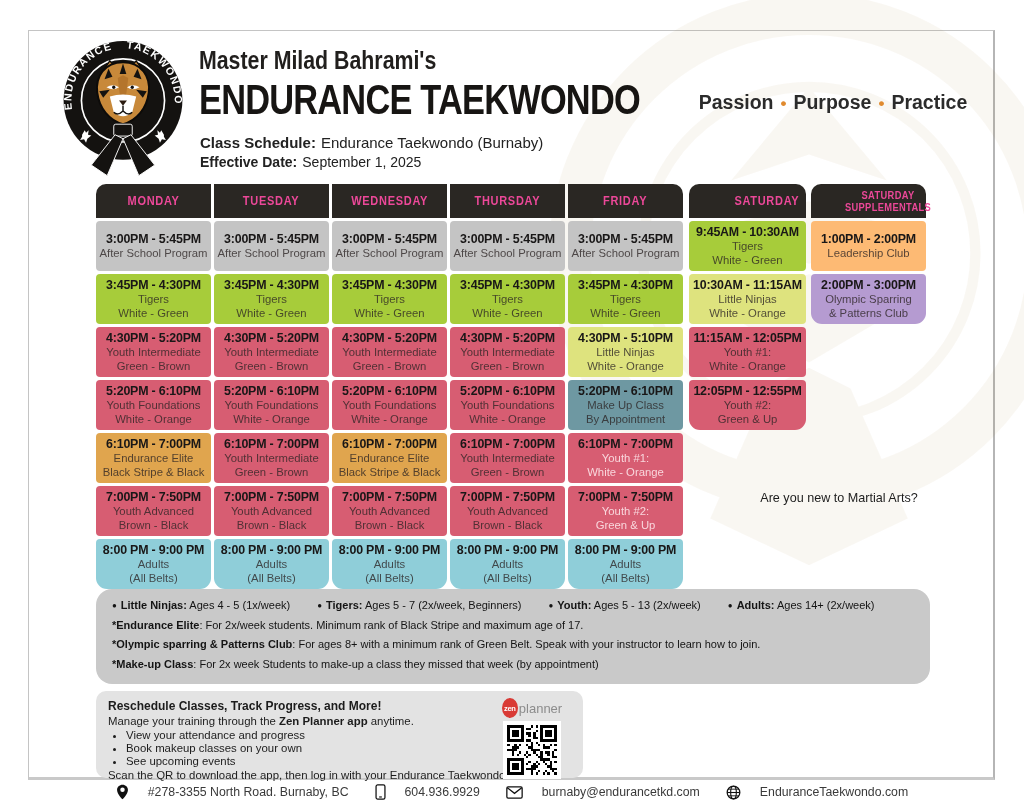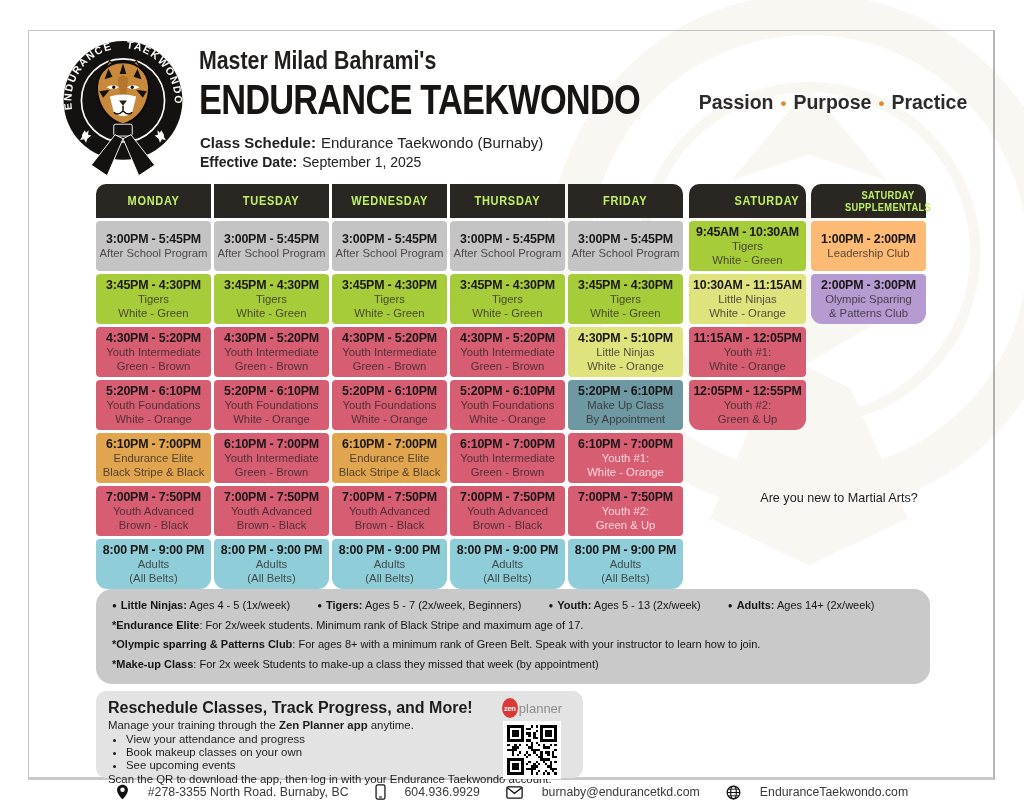--- a/index.html
+++ b/index.html
@@ -20,21 +20,21 @@
   .schedline b,.effline b{margin-right:5px;}
   .tagline{position:absolute;left:630px;top:60px;width:348px;text-align:center;font-size:19.5px;
     font-weight:bold;color:#2b2b2b;white-space:nowrap;}
   .tagline .dot{color:#e08a2e;margin:0 7px;font-size:17px;}
   
   .sched{position:absolute;left:67px;top:153px;display:flex;gap:3px;align-items:flex-start;}
   .col{display:flex;flex-direction:column;}
   .col.weekday{width:115px;}
   .col.sat{width:117px;margin-left:3px;}
   .col.supp{width:115px;margin-left:2px;}
-  .day-head{height:34px;background:#2a2723;color:#bef264;display:flex;align-items:center;justify-content:center;}
+  .day-head{height:34px;background:#2a2723;color:#ec4899;display:flex;align-items:center;justify-content:center;}
   .day-head.cl{border-top-left-radius:10px;}
   .day-head.cr{border-top-right-radius:10px;}
   .day-head.cb{border-radius:10px 10px 0 0;padding-left:39px;}
   .dh-inner{transform:scaleX(.88);font-weight:bold;font-size:12.5px;letter-spacing:.8px;text-align:center;line-height:1.15;white-space:nowrap;}
   .col.supp .dh-inner{font-size:10.6px;letter-spacing:.4px;}
   .cell{margin-top:3px;height:50px;border-radius:4px;display:flex;flex-direction:column;
     align-items:center;justify-content:center;text-align:center;padding:1px 2px;box-sizing:border-box;}
   .cell.last{border-radius:4px 4px 11px 11px;}
   .time{font-size:12.4px;font-weight:bold;color:#191717;letter-spacing:-.2px;white-space:nowrap;}
   .sub{font-size:11.3px;color:rgba(43,36,36,.78);line-height:1.18;margin-top:1px;}
@@ -43,21 +43,21 @@
   .promo{position:absolute;left:660px;top:457px;width:300px;text-align:center;font-size:12.6px;color:#1d1d1d;line-height:21px;}
   
   .legend{position:absolute;left:67px;top:558px;width:834px;height:95px;background:#c9c9c9;
     border-radius:16px;box-sizing:border-box;padding:10px 16px 0 16px;font-size:11px;color:#141414;}
   .leg-row{display:flex;gap:27px;white-space:nowrap;}
   .leg-item .blt{font-size:8px;vertical-align:1px;margin-right:4px;}
   .note{margin-top:7.5px;white-space:nowrap;}
   
   .zen{position:absolute;left:67px;top:660px;width:487px;height:87px;background:#e3e3e3;border-radius:10px;
     box-sizing:border-box;padding:8px 12px;font-size:11.4px;color:#1c1c1c;}
-  .zen-title{font-weight:bold;font-size:16px;}
+  .zen-title{font-weight:bold;font-size:12px;}
   .zen-line{margin-top:2px;}
   .zen ul{margin:2px 0 2px 6px;padding-left:12px;}
   .zen li{margin:0 0 1px 0;}
   .zen-right{position:absolute;right:12px;top:7px;width:78px;text-align:center;}
   .zen-logo{display:flex;align-items:center;justify-content:center;margin-bottom:3px;}
   .zen-badge{display:inline-flex;align-items:center;justify-content:center;width:16px;height:20px;
     border-radius:50%;background:#d93a35;color:#fff;font-weight:bold;font-size:7.5px;letter-spacing:-.3px;}
   .zen-word{color:#8c8c8c;font-size:13px;margin-left:1px;}
   .qr{width:54px;height:54px;background:#fff;padding:2px;display:inline-block;}
   

